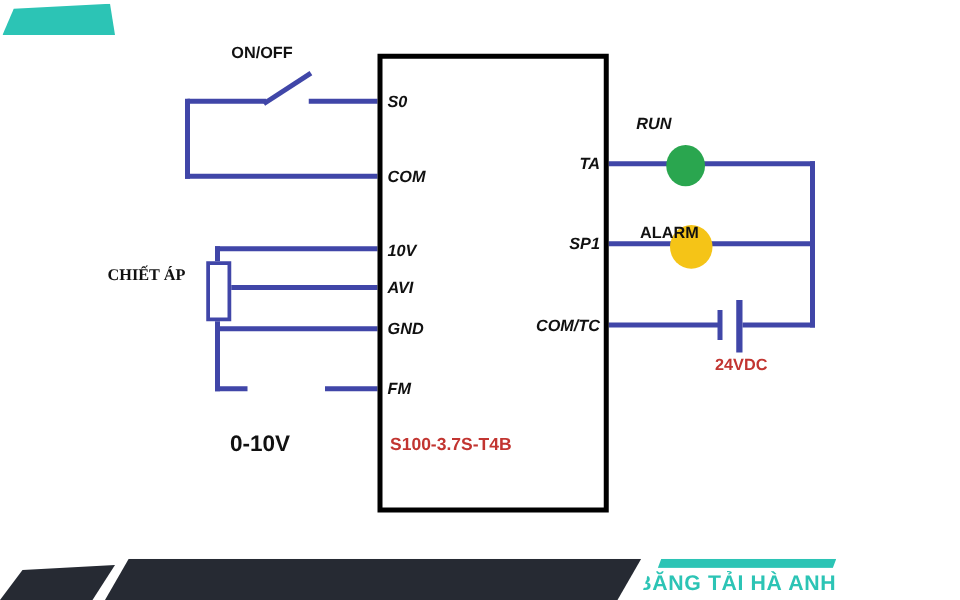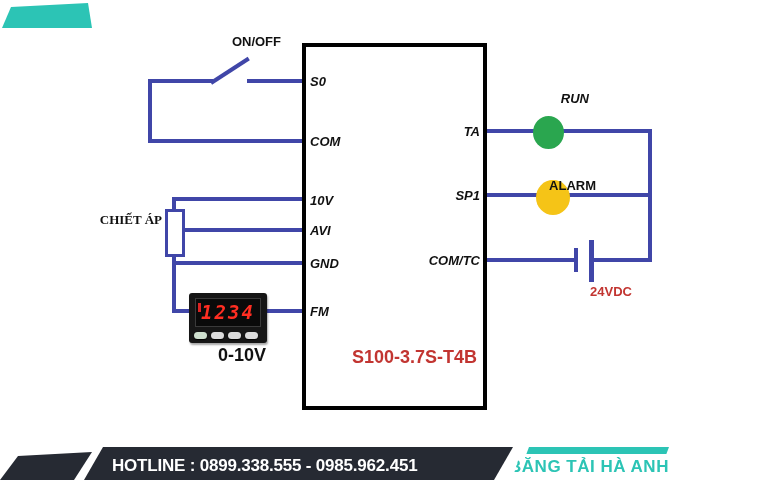--- a/index.html
+++ b/index.html
@@ -16,21 +16,21 @@
   }
   
   .term{
     position:absolute;font-size:13px;font-weight:bold;color:#111;
     transform:translateY(-50%);white-space:nowrap;font-style:italic;
   }
   .term.right{text-align:center;transform:translate(-100%,-50%);}
   
   .lbl{
     position:absolute;font-size:13px;font-weight:bold;color:#111;
-    text-align:right;white-space:nowrap;
+    text-align:left;white-space:nowrap;
   }
   .lbl.red{color:#c23531;}
   
   .indicator{position:absolute;border-radius:50%;}
   .indicator.run{left:533px;top:116px;width:31px;height:33px;background:#2aa64f;}
   .indicator.alarm{left:536px;top:180px;width:34px;height:35px;background:#f5c417;}
   
   .pot{
     position:absolute;left:165px;top:209px;width:20px;height:48px;
     border:3px solid #4046a8;background:#fff;box-sizing:border-box;
@@ -101,57 +101,44 @@
   <div class="wire" style="left:574px;top:248px;width:4px;height:24px;"></div>
   <div class="wire" style="left:589px;top:240px;width:5px;height:42px;"></div>
   <div class="wire" style="left:594px;top:258px;width:58px;height:4px;"></div>
   <div class="wire" style="left:648px;top:129px;width:4px;height:133px;"></div>
 
   <div class="indicator run"></div>
   <div class="indicator alarm"></div>
 
   <div class="pot"></div>
 
-  <div class="meter">
-    <div class="screen">
-      <div class="seg-dot"></div>
-      <span class="digits">1234</span>
-    </div>
-    <div class="buttons">
-      <div class="btn first"></div>
-      <div class="btn"></div>
-      <div class="btn"></div>
-      <div class="btn"></div>
-    </div>
-  </div>
 
   <div class="device-box"></div>
 
   <div class="term" style="left:310px;top:81px;">S0</div>
   <div class="term" style="left:310px;top:141px;">COM</div>
   <div class="term" style="left:310px;top:200px;">10V</div>
   <div class="term" style="left:310px;top:230px;">AVI</div>
   <div class="term" style="left:310px;top:263px;">GND</div>
   <div class="term" style="left:310px;top:311px;">FM</div>
 
   <div class="term right" style="left:480px;top:131px;">TA</div>
   <div class="term right" style="left:480px;top:195px;">SP1</div>
   <div class="term right" style="left:480px;top:260px;">COM/TC</div>
 
-  <div class="lbl red" style="left:312px;top:347px;width:165px;font-size:18px;">S100-3.7S-T4B</div>
+  <div class="lbl red" style="left:312px;top:347px;width:165px;font-size:14px;">S100-3.7S-T4B</div>
 
   <div class="lbl" style="left:185px;top:34px;width:96px;">ON/OFF</div>
   <div class="lbl" style="left:86px;top:212px;width:76px;font-family:Liberation Serif, serif;">CHIẾT ÁP</div>
   <div class="lbl" style="left:184px;top:345px;width:82px;font-size:18px;">0-10V</div>
   <div class="lbl" style="left:509px;top:91px;width:80px;font-style:italic;">RUN</div>
   <div class="lbl" style="left:512px;top:178px;width:84px;">ALARM</div>
-  <div class="lbl red" style="left:552px;top:284px;width:80px;">24VDC</div>
+  <div class="lbl red" style="left:572px;top:284px;width:80px;">24VDC</div>
 
   <div class="footer-piece fp-left"></div>
   <div class="footer-piece fp-main"></div>
-  <div class="hotline">HOTLINE : 0899.338.555 - 0985.962.451</div>
   <div class="teal-bar"></div>
   <div class="brand-badge">
     <span>BĂNG TẢI HÀ ANH</span>
   </div>
   <div class="fp-right"></div>
 
 </div>
 
 </body></html>

